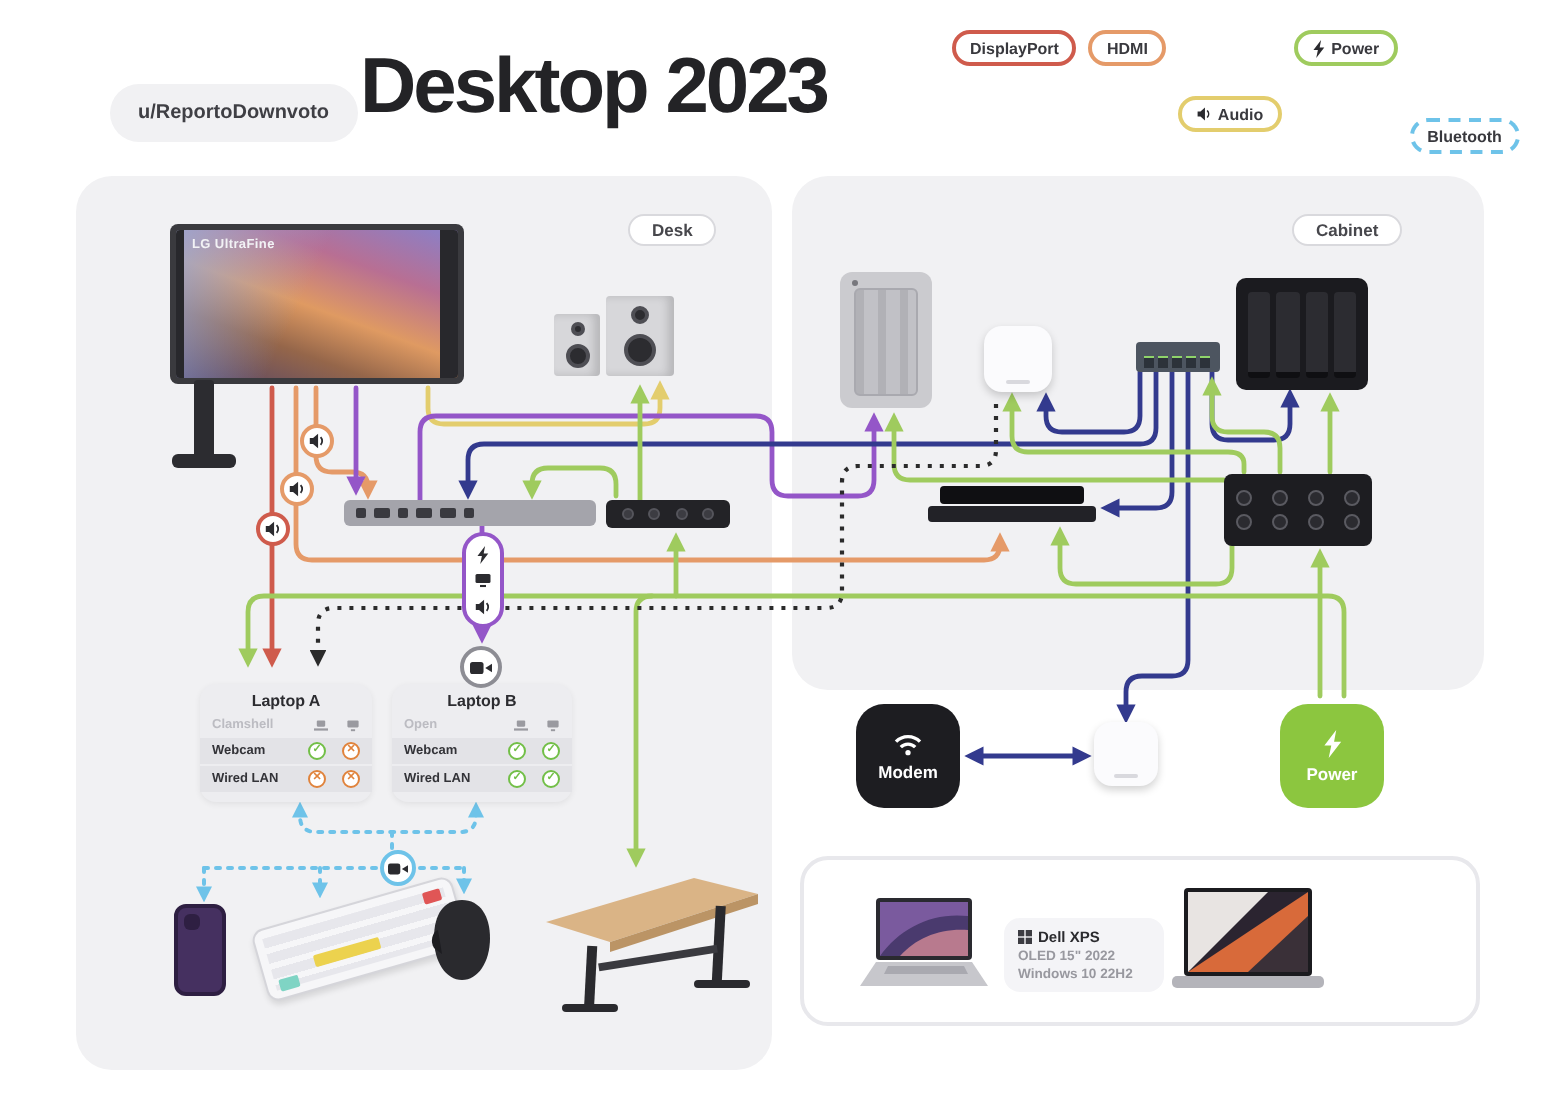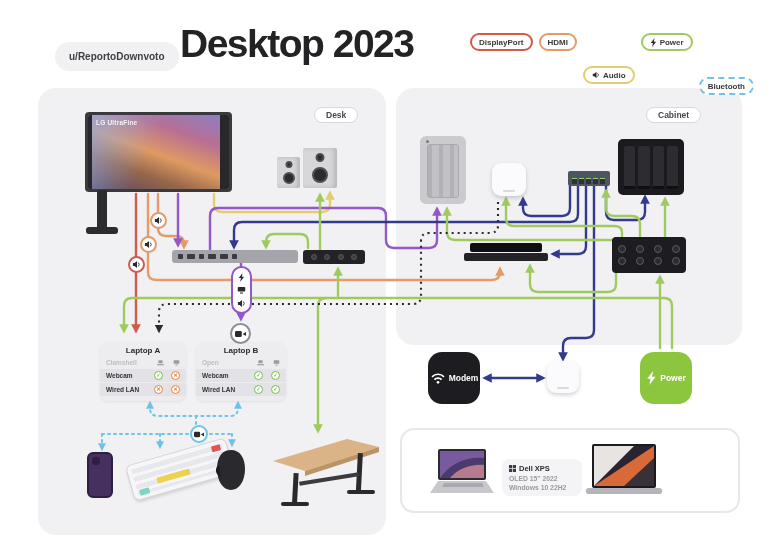--- a/index.html
+++ b/index.html
@@ -7,21 +7,21 @@
   body { font-family:"Liberation Sans", sans-serif; }
   #stage { position:relative; width:780px; height:551px; background:#ffffff; overflow:hidden; }
   .abs { position:absolute; }
 
   
   .badge-pill { left:55px; top:42px; height:29px; padding:0 14px; background:#f1f1f3; border-radius:15px;
     display:flex; align-items:center; font-size:10px; font-weight:bold; color:#3f3f44; z-index:5;}
   .main-title { left:180px; top:22px; font-size:39px; font-weight:800; letter-spacing:-1.5px; color:#232326; z-index:5;}
 
   
-  .legend { left:476px; top:33px; width:272px; z-index:5; display:flex; flex-direction:column; gap:5px;}
+  .legend { left:476px; top:15px; width:272px; z-index:5; display:flex; flex-direction:row; gap:5px;}
   .legend-row { display:flex; justify-content:center; gap:6px; }
   .lg-pill { background:#fff; border:2px solid #999; border-radius:10px; padding:2px 7px; height:18px;
     display:flex; align-items:center; gap:3px; font-size:8px; font-weight:bold; color:#39393e; white-space:nowrap;}
   .lg-pill svg { display:block; }
 
   
   .panel { background:#f1f1f3; border-radius:18px; z-index:1; }
   .panel-desk { left:38px; top:88px; width:348px; height:447px; }
   .panel-cabinet { left:396px; top:88px; width:346px; height:257px; }
   .zone-pill { background:#fff; border:1.5px solid #d9d9dd; border-radius:10px; padding:2px 11px;
@@ -109,21 +109,21 @@
     display:flex; align-items:flex-end; gap:2px; padding:2px 4px;}
   .switch i { width:5px; height:6px; background:#2c323a; border-top:1.5px solid #8fd46a;}
   .nas { left:618px; top:139px; width:66px; height:56px; background:#1b1b1f; border-radius:5px;
     display:flex; gap:3px; padding:7px 6px 6px;}
   .nas i { flex:1; background:#2c2c31; border-radius:2px; border-bottom:3px solid #0f0f12;}
   .console { left:464px; top:243px; width:84px; height:20px;}
   .console .c1 { position:absolute; left:6px; top:0; width:72px; height:9px; background:#0f0f12; border-radius:2px;}
   .console .c2 { position:absolute; left:0; top:10px; width:84px; height:8px; background:#222227; border-radius:2px;}
 
   
-  .node-sq { width:52px; height:52px; border-radius:14px; display:flex; flex-direction:row;
+  .node-sq { width:52px; height:52px; border-radius:14px; display:flex; flex-direction:column;
     align-items:center; justify-content:center; gap:3px; color:#fff; font-size:8.5px; font-weight:bold;}
   .modem { left:428px; top:352px; background:#1d1d21;}
   .powernode { left:640px; top:352px; background:#8cc63f;}
 
   
   .footer-card { left:400px; top:428px; width:340px; height:85px; background:#fff; border:2px solid #e8e8ec; border-radius:14px;}
   .lapimg { z-index:3; }
   .spec { background:#f4f4f7; border-radius:8px; padding:5px 7px; z-index:3; width:80px;}
   .spec .nm { display:flex; align-items:center; gap:3px; font-size:7.5px; font-weight:bold; color:#2b2b2f;}
   .spec .ln { font-size:6.8px; color:#98989f; margin-top:2px; font-weight:bold;}

